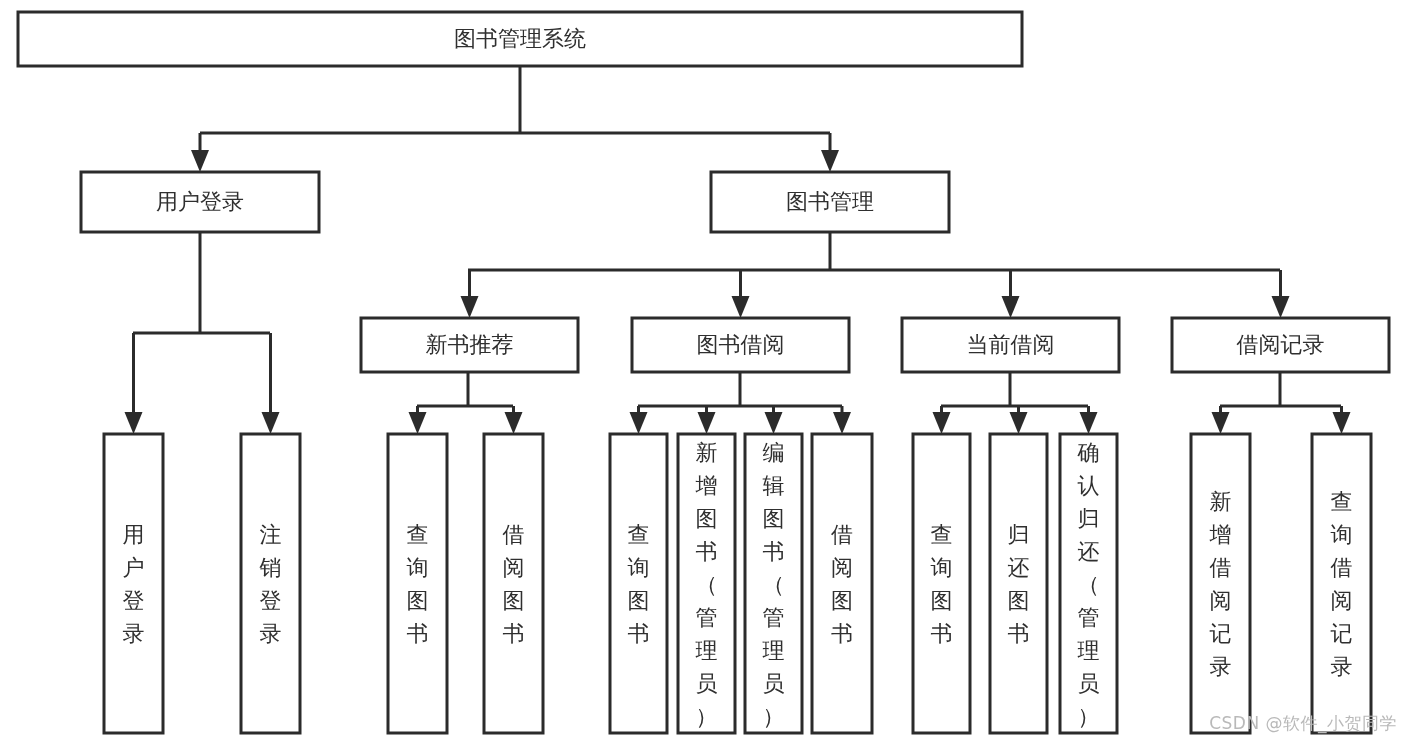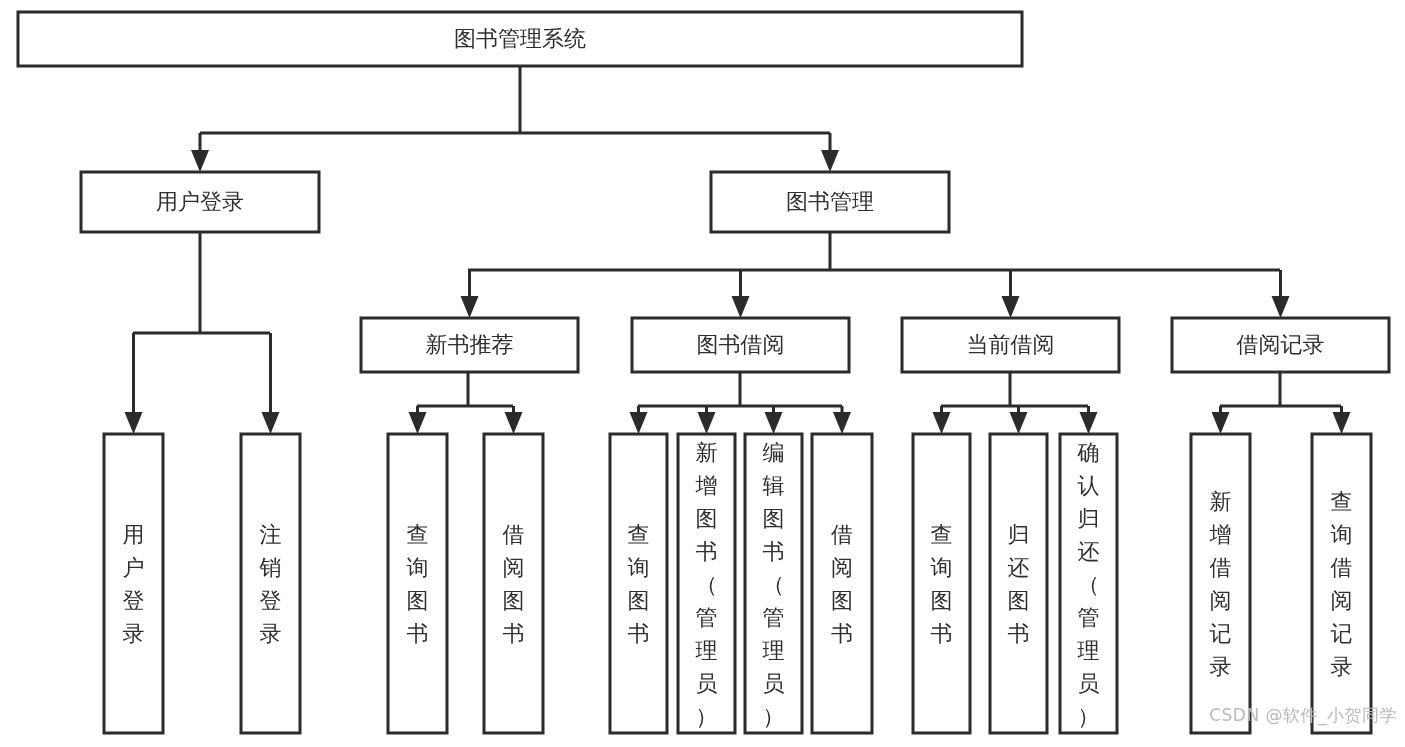--- a/index.html
+++ b/index.html
@@ -50,21 +50,21 @@
   }
   .node-label-vertical {
     fill: #2f2f2f;
     font-family: "DejaVu Sans", "Liberation Sans", sans-serif;
     font-size: 22px;
     text-anchor: middle;
   }
   .watermark {
     position: absolute;
     right: 8px;
-    bottom: 20px;
+    bottom: 12px;
     font-family: "DejaVu Sans", "Liberation Sans", sans-serif;
     font-size: 17px;
     color: #b9b9b9;
     letter-spacing: 0.5px;
     white-space: nowrap;
     user-select: none;
     margin-top: 35px;
   }
 </style>
 </head>

